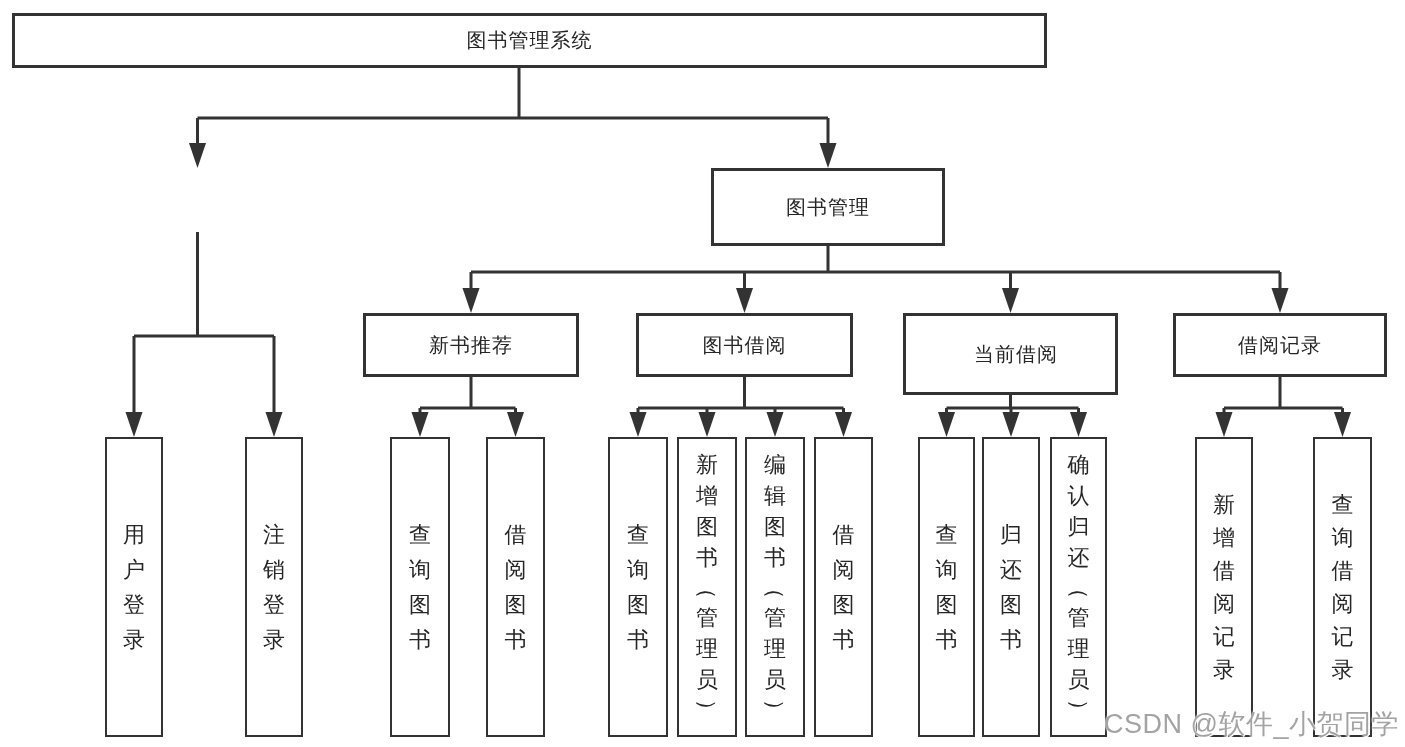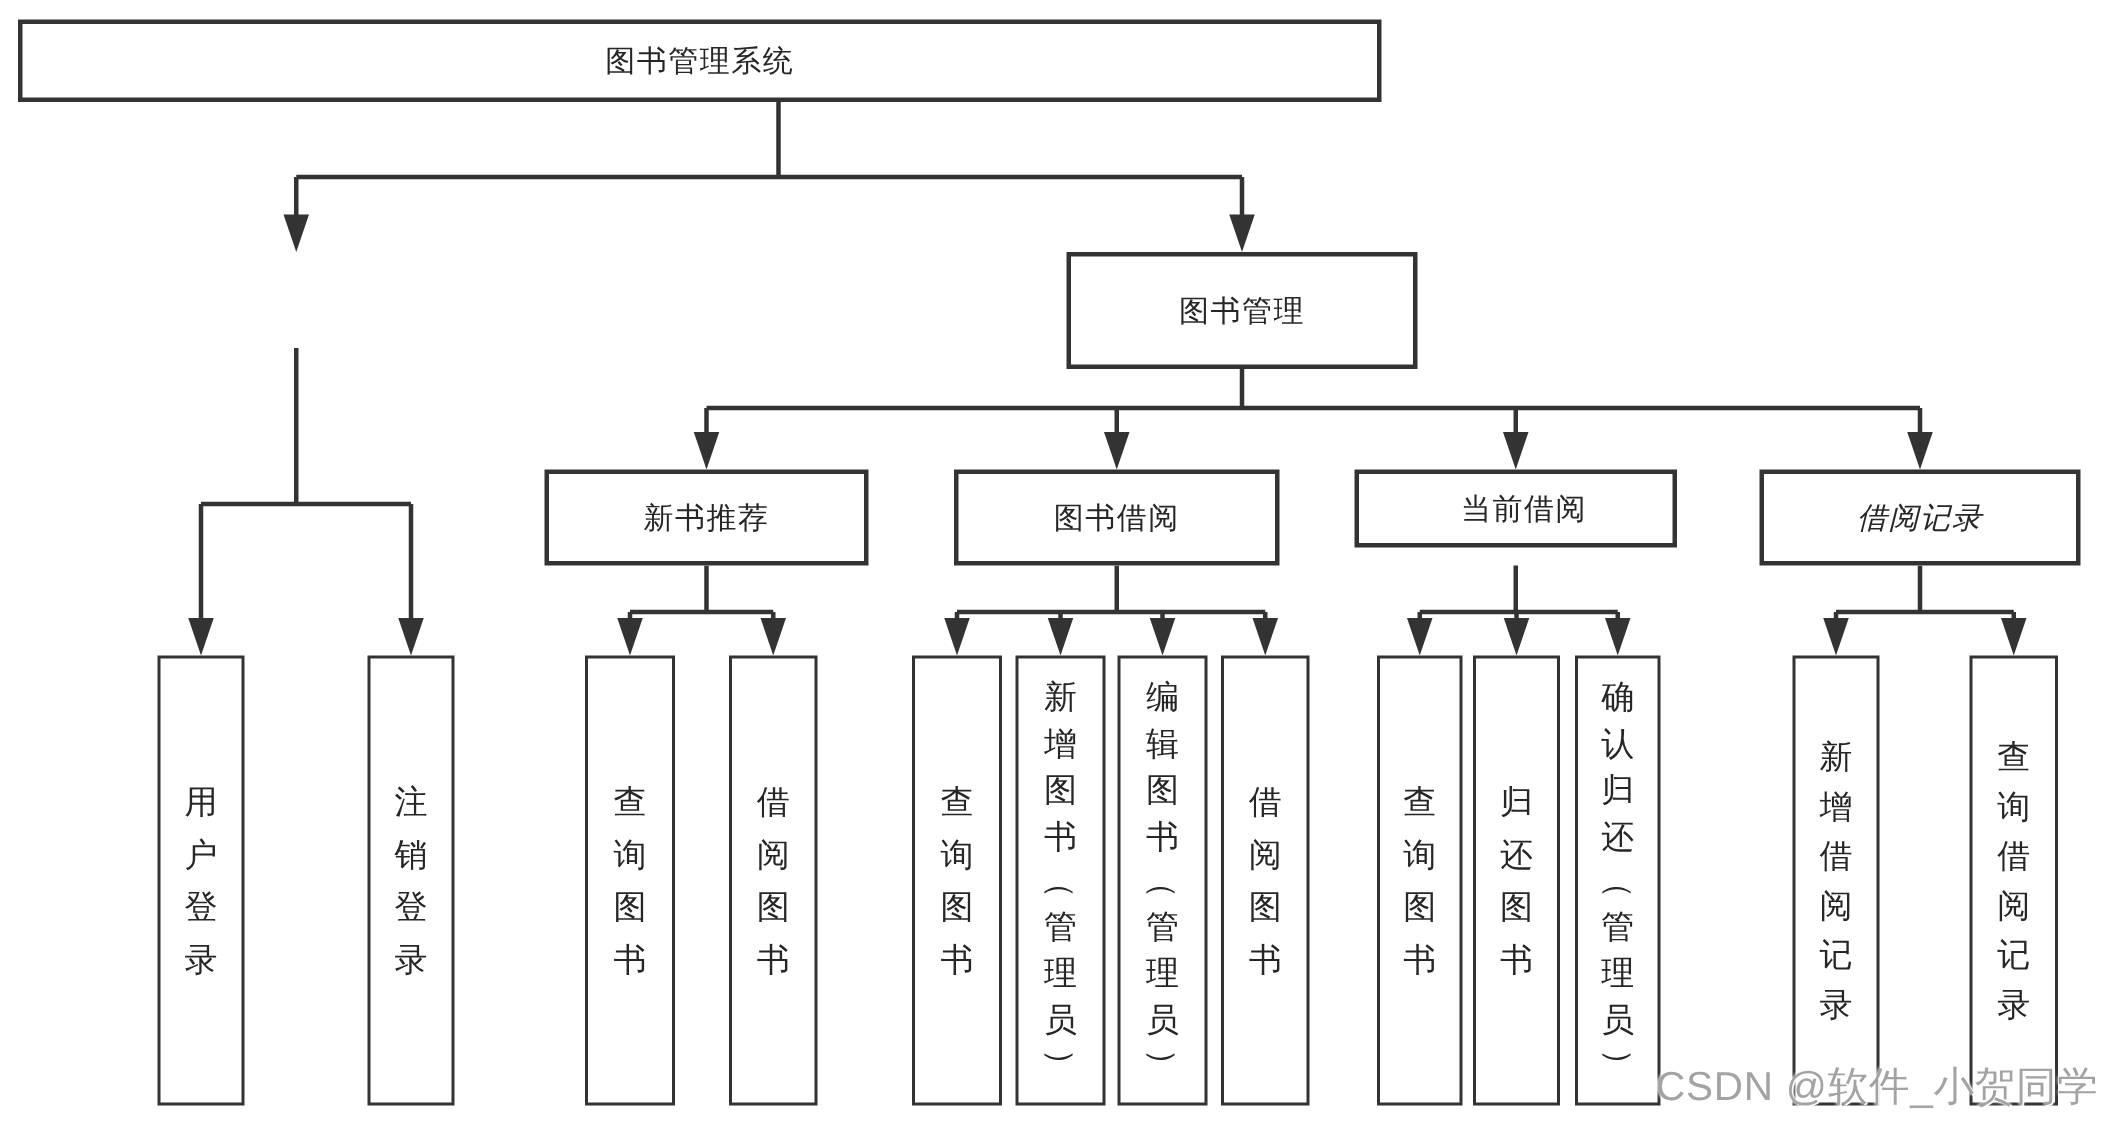--- a/index.html
+++ b/index.html
@@ -111,38 +111,38 @@
       <polygon points="766.5,412 783.5,412 775,437"></polygon>
       <polygon points="835,412 852,412 843.5,437"></polygon>
       <polygon points="938,412 955,412 946.5,437"></polygon>
       <polygon points="1002.5,412 1019.5,412 1011,437"></polygon>
       <polygon points="1070,412 1087,412 1078.5,437"></polygon>
       <polygon points="1215.5,412 1232.5,412 1224,437"></polygon>
       <polygon points="1334,412 1351,412 1342.5,437"></polygon>
     </g>
   </svg>
 
-  <div class="hbox" style="left:12px; top:13px; width:909px; height:55px;">
+  <div class="hbox" style="left:12px; top:13px; width:1035px; height:55px;">
     <span>图书管理系统</span>
   </div>
 
   <div class="hbox" style="left:711px; top:168px; width:234px; height:78px;">
     <span>图书管理</span>
   </div>
 
   <div class="hbox" style="left:636px; top:313px; width:217px; height:64px;">
     <span>图书借阅</span>
   </div>
   <div class="hbox" style="left:363px; top:313px; width:216px; height:64px;">
     <span>新书推荐</span>
   </div>
-  <div class="hbox" style="left:903px; top:313px; width:215px; height:52px;padding-left:11px;">
+  <div class="hbox" style="left:903px; top:313px; width:215px; height:82px;padding-left:11px;">
     <span>当前借阅</span>
   </div>
-  <div class="hbox" style="left:1173px; top:313px; width:214px; height:64px;font-style:italic;">
+  <div class="hbox" style="left:1173px; top:313px; width:214px; height:64px;">
     <span>借阅记录</span>
   </div>
 
   <div class="vbox" style="left:105px; width:58px;">
     <span class="v-text" style="gap: 13px;">
         <span class="vchar">用</span>
         <span class="vchar">户</span>
         <span class="vchar">登</span>
         <span class="vchar">录</span>
       </span>

